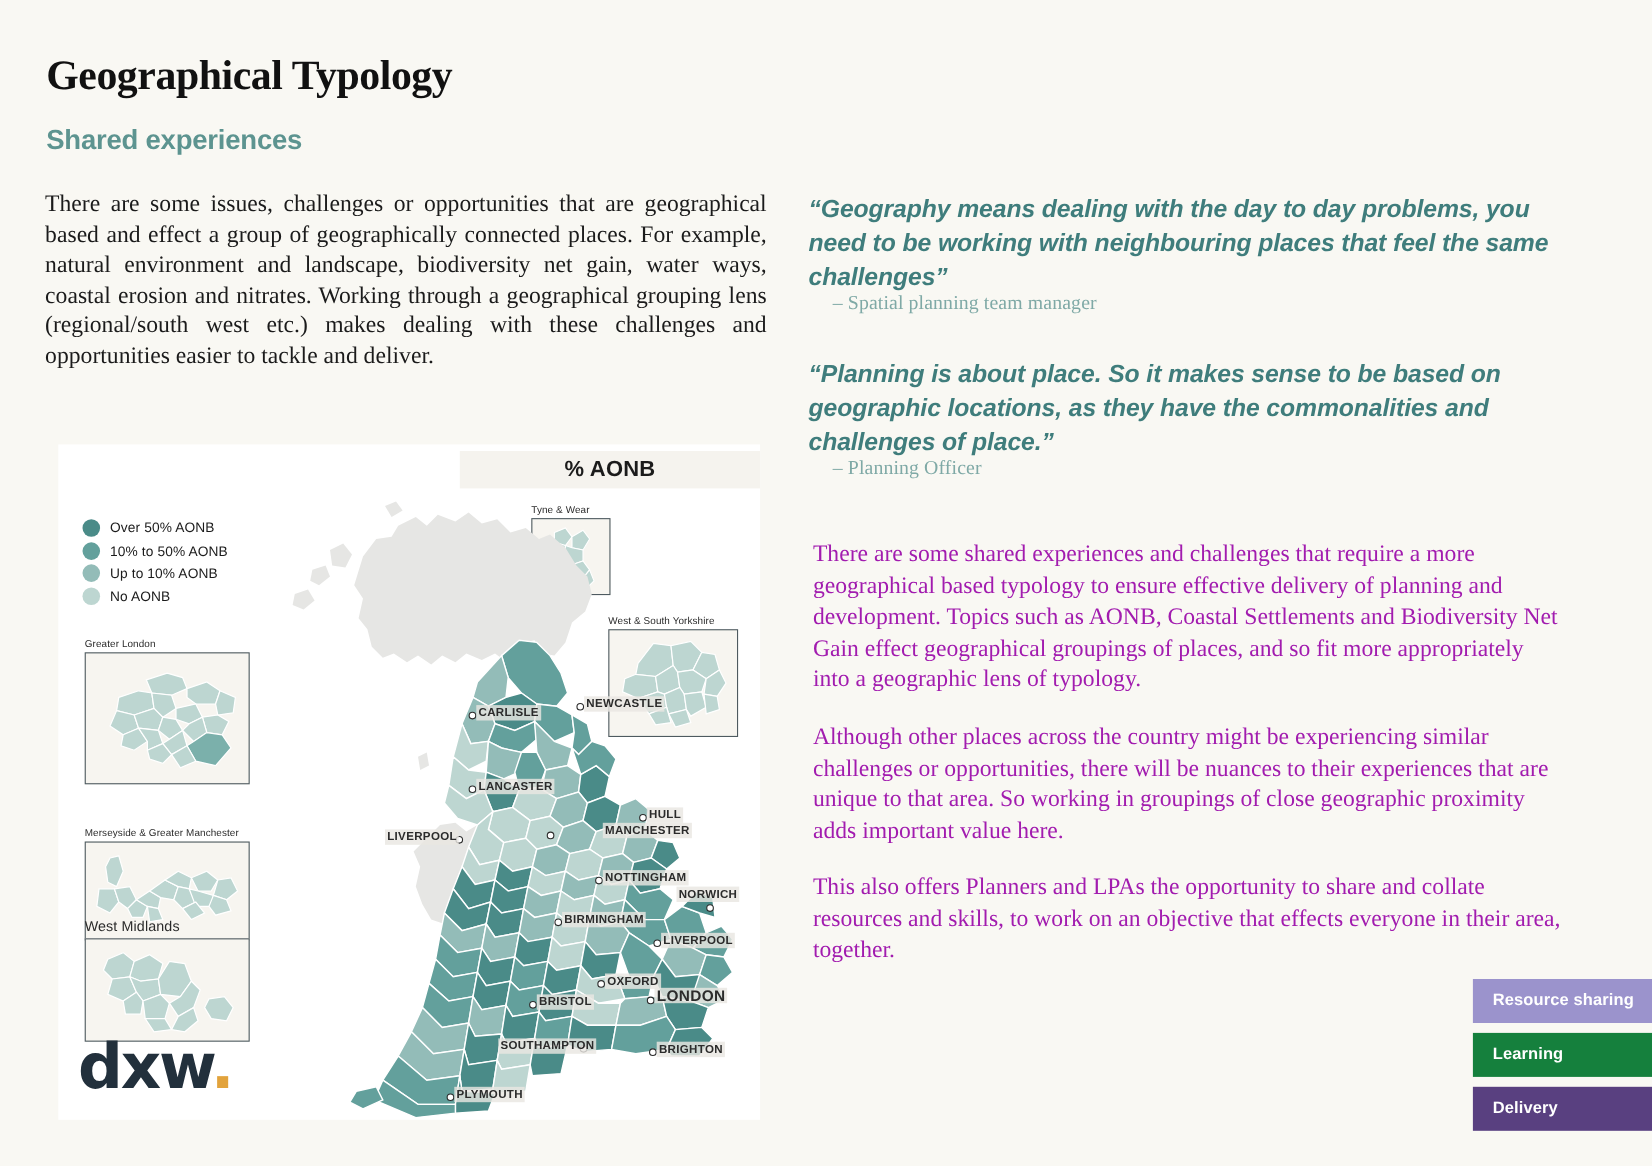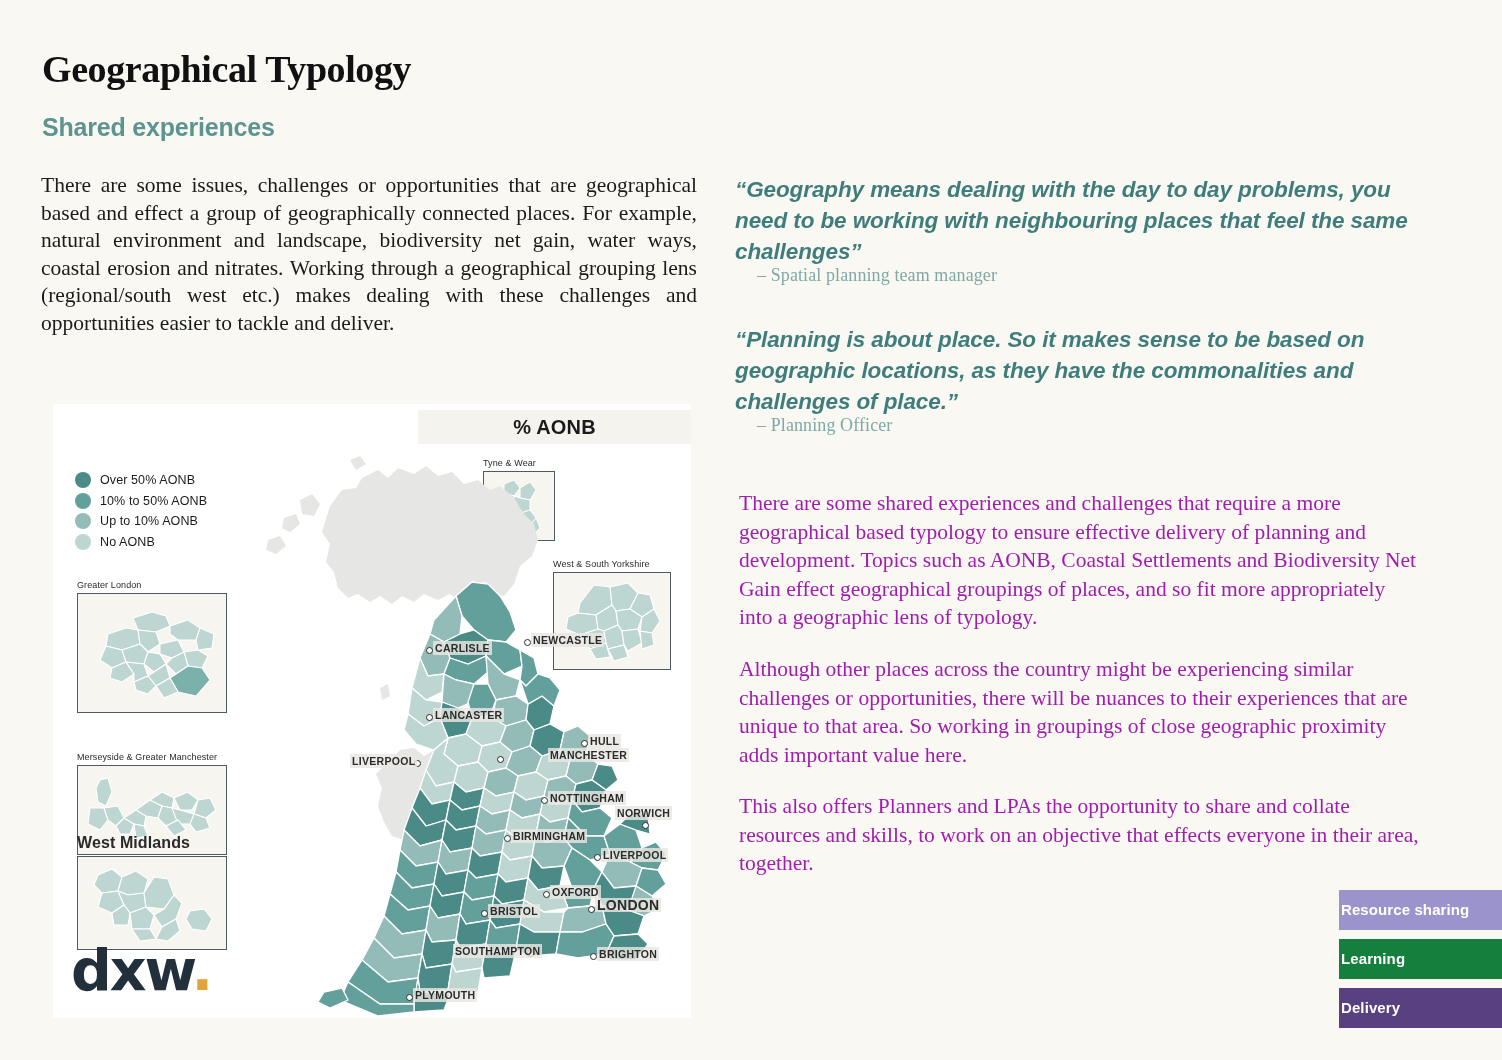--- a/index.html
+++ b/index.html
@@ -115,22 +115,22 @@
     position: absolute;
   }
   .inset-label {
     font-size: 9px;
     color: #2a2a2a;
     margin-bottom: 3px;
     white-space: nowrap;
     letter-spacing: 0.1px;
   }
   .inset-label.big {
-    font-size: 16px;
-    font-weight: bold;
+    font-size: 13px;
+    font-weight: normal;
     margin-bottom: 4px;
   }
   .inset-box {
     border: 1.3px solid #4e5a60;
     background: #f7f5f0;
     position: relative;
     overflow: hidden;
   }
   .inset-box svg { display: block; }
 
@@ -219,21 +219,21 @@
   
   #side-tabs {
     position: absolute;
     left: 1339px;
     top: 890px;
     width: 163px;
   }
   .side-tab {
     height: 40px;
     line-height: 40px;
-    padding-left: 2px;
+    padding-left: 18px;
     color: #ffffff;
     font-size: 15px;
     font-weight: bold;
     letter-spacing: 0.1px;
     margin-bottom: 9px;
     box-sizing: border-box;
   }
 </style>
 </head>
 <body>

